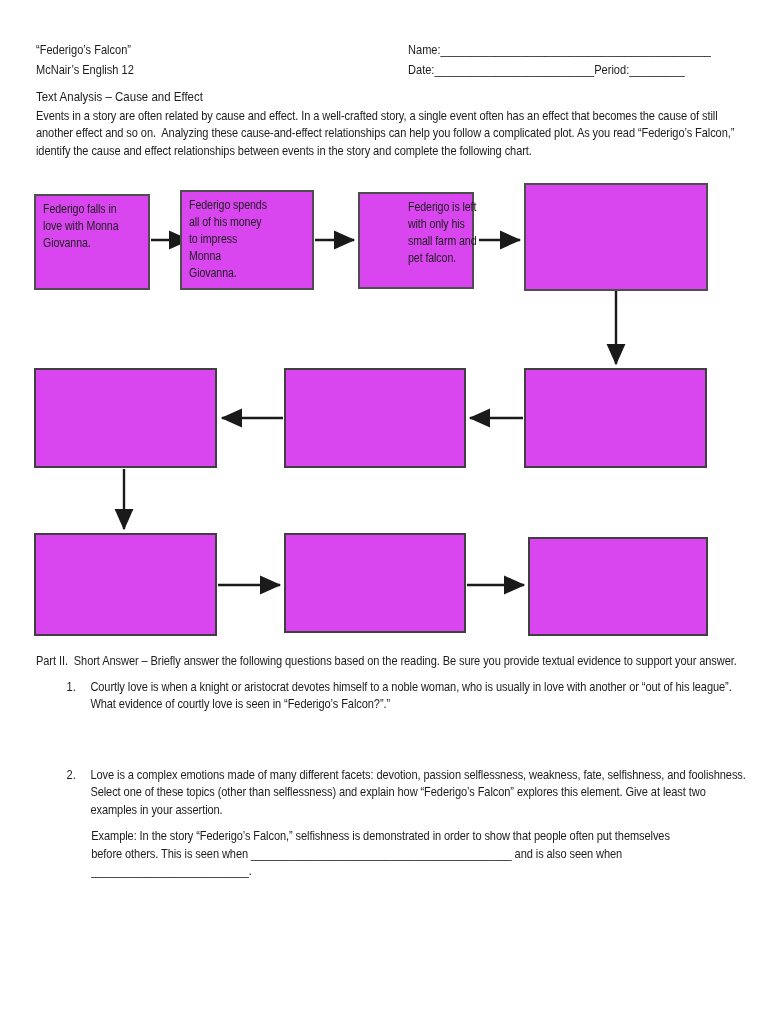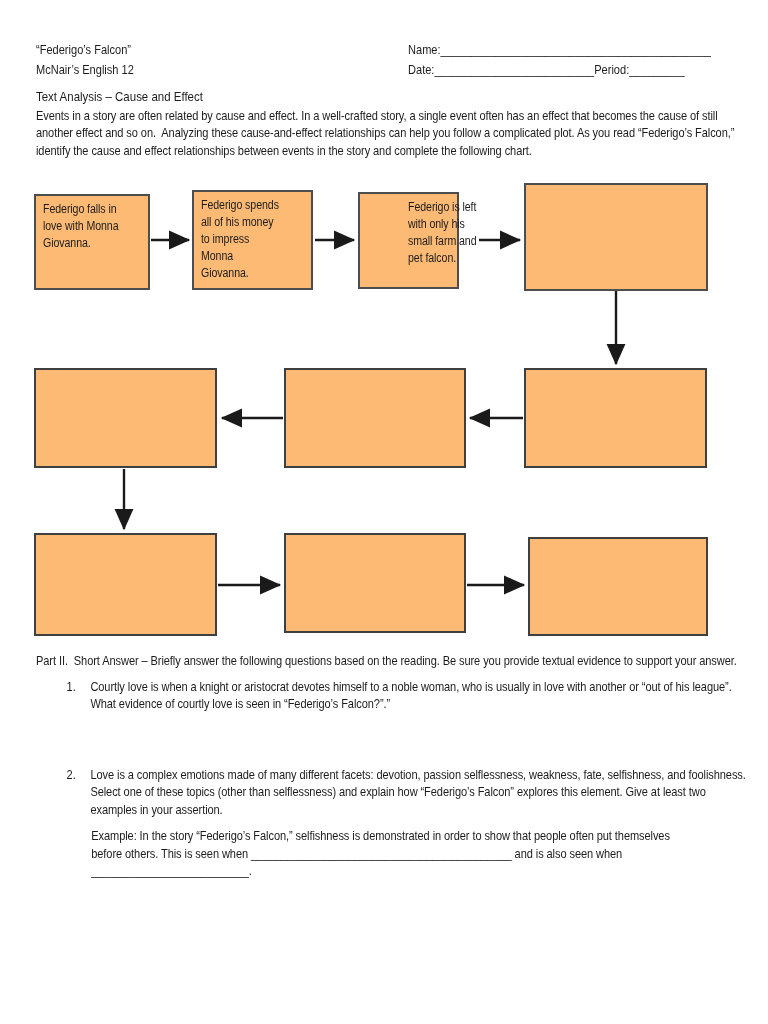--- a/index.html
+++ b/index.html
@@ -17,21 +17,21 @@
   .hdr-line { display:block; }
 
   
   .sec-title { position:absolute; left:36px; top:89px; font-size:13.5px; }
   .intro { position:absolute; left:36px; top:107px; width:842px; font-size:13px; line-height:17.3px; letter-spacing:-0.1px; }
 
   
   .flow { position:absolute; left:0; top:180px; width:768px; height:470px; }
   .flow svg { position:absolute; left:0; top:0; }
   .box {
-    position:absolute; box-sizing:border-box; background:#fdba74;
+    position:absolute; box-sizing:border-box; background:#d946ef;
     border:2px solid #3f3f3f; padding:5px 7px;
   }
   .row1 { border-color:#4d4d4d; }
   .bt { font-size:12.5px; line-height:17px; letter-spacing:-0.1px; white-space:pre-wrap;
         transform:scaleX(0.85); transform-origin:0 0; }
 
   
   .part2 { position:absolute; left:36px; top:652px; width:840px; font-size:13px;
            line-height:17.5px; letter-spacing:-0.1px; }
   .p2-heading { margin:0 0 8px 0; }
@@ -76,28 +76,28 @@
       <line x1="124" y1="289" x2="124" y2="349" stroke="#1a1a1a" stroke-width="2.4" marker-end="url(#ah)"></line>
       <line x1="218" y1="405" x2="280" y2="405" stroke="#1a1a1a" stroke-width="2.4" marker-end="url(#ah)"></line>
       <line x1="467" y1="405" x2="524" y2="405" stroke="#1a1a1a" stroke-width="2.4" marker-end="url(#ah)"></line>
     </svg>
 
     <div class="box row1" style="left:34px;  top:14px;  width:116px; height:96px;">
         <div class="bt" style="width:116px">Federigo falls in
 love with Monna
 Giovanna.</div>
       </div>
-    <div class="box row1" style="left:192px; top:10px;  width:121px; height:100px;">
+    <div class="box row1" style="left:180px; top:10px;  width:134px; height:100px;">
         <div class="bt" style="width:122px">Federigo spends
 all of his money
 to impress
 Monna
 Giovanna.</div>
       </div>
-    <div class="box row1" style="left:358px; top:12px;  width:101px; height:97px;padding-left:48px;">
+    <div class="box row1" style="left:358px; top:12px;  width:116px; height:97px;padding-left:48px;">
         <div class="bt" style="width:121px">Federigo is left
 with only his
 small farm and
 pet falcon.</div>
       </div>
     <div class="box row1" style="left:524px; top:3px;   width:184px; height:108px;">
         <div class="bt" style="width:198px"></div>
       </div>
 
     <div class="box" style="left:34px;  top:188px; width:183px; height:100px;">

